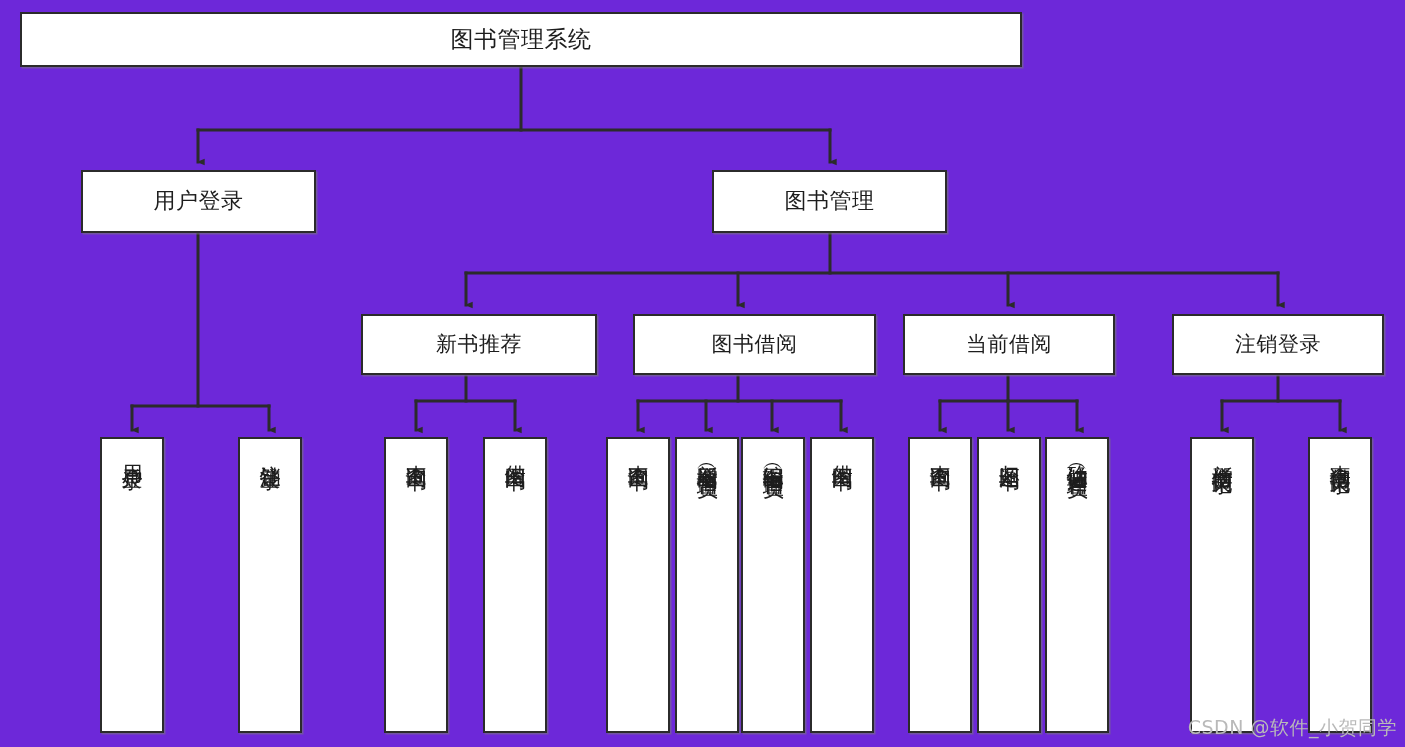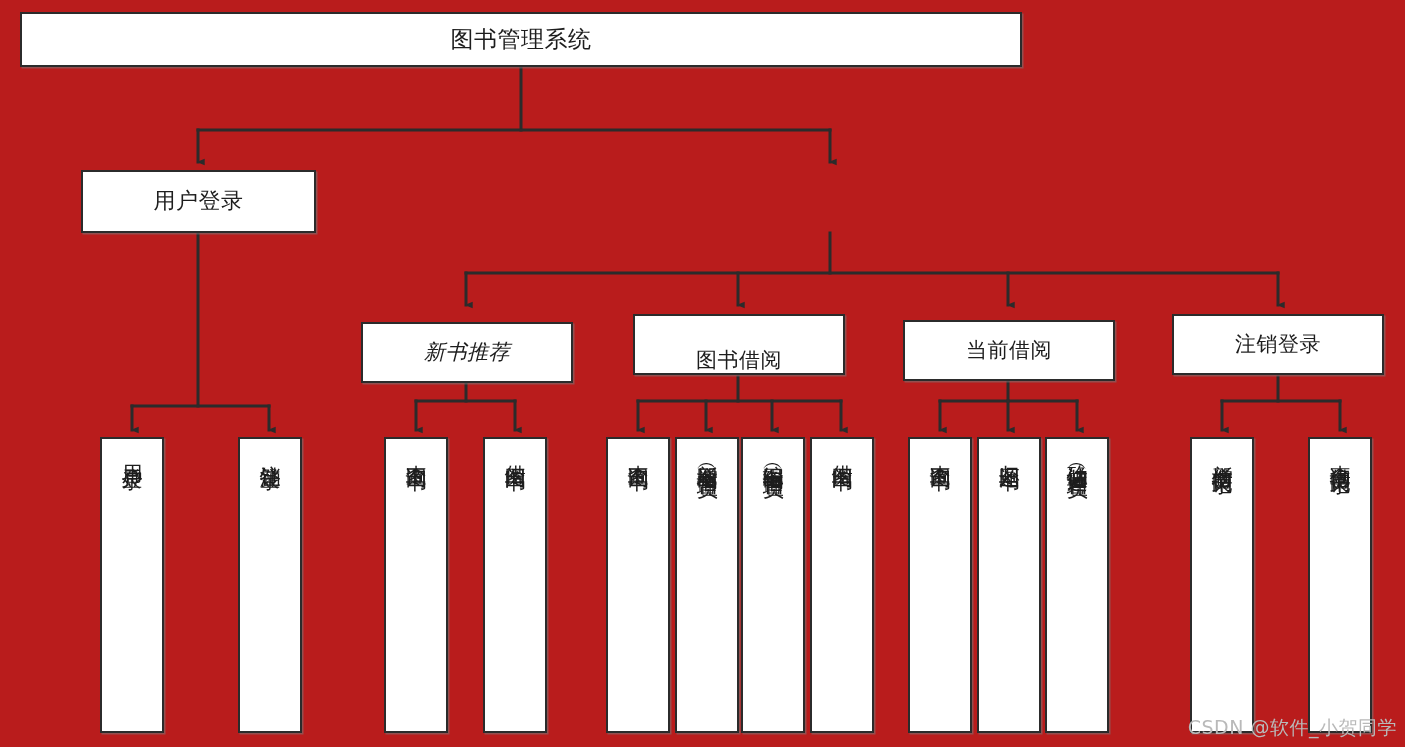--- a/index.html
+++ b/index.html
@@ -8,21 +8,21 @@
     padding: 0;
     background: #ffffff;
   }
   body {
     font-family: "DejaVu Sans", "Liberation Sans", sans-serif;
   }
   #canvas {
     position: relative;
     width: 1405px;
     height: 747px;
-    background: #b91c1c;
+    background: #6d28d9;
     overflow: hidden;
   }
   svg.connectors {
     position: absolute;
     left: 0;
     top: 0;
     width: 1405px;
     height: 747px;
     pointer-events: none;
   }
@@ -133,30 +133,33 @@
   </svg>
 
   <div class="node root" style="left:20px; top:12px; width:1002px; height:55px;">
     <span class="label">图书管理系统</span>
   </div>
 
   <div class="node lvl1" style="left:81px; top:170px; width:235px; height:63px;">
     <span class="label">用户登录</span>
   </div>
 
-
-  <div class="node lvl2" style="left:361px; top:322px; width:212px; height:61px;font-style:italic;">
+  <div class="node lvl1" style="left:712px; top:170px; width:235px; height:63px;">
+    <span class="label">图书管理</span>
+  </div>
+
+  <div class="node lvl2" style="left:361px; top:314px; width:236px; height:61px;">
     <span class="label">新书推荐</span>
   </div>
 
-  <div class="node lvl2" style="left:633px; top:314px; width:212px; height:61px;align-items:flex-end;">
+  <div class="node lvl2" style="left:633px; top:314px; width:243px; height:61px;">
     <span class="label">图书借阅</span>
   </div>
 
-  <div class="node lvl2" style="left:903px; top:314px; width:212px; height:61px;margin-top:6px;">
+  <div class="node lvl2" style="left:903px; top:314px; width:212px; height:61px;">
     <span class="label">当前借阅</span>
   </div>
 
   <div class="node lvl2" style="left:1172px; top:314px; width:212px; height:61px;">
     <span class="label">注销登录</span>
   </div>
 
   <div class="node leaf" style="left:100px; top:437px; width:64px; height:296px;">
     <span class="label">用户登录</span>
   </div>

